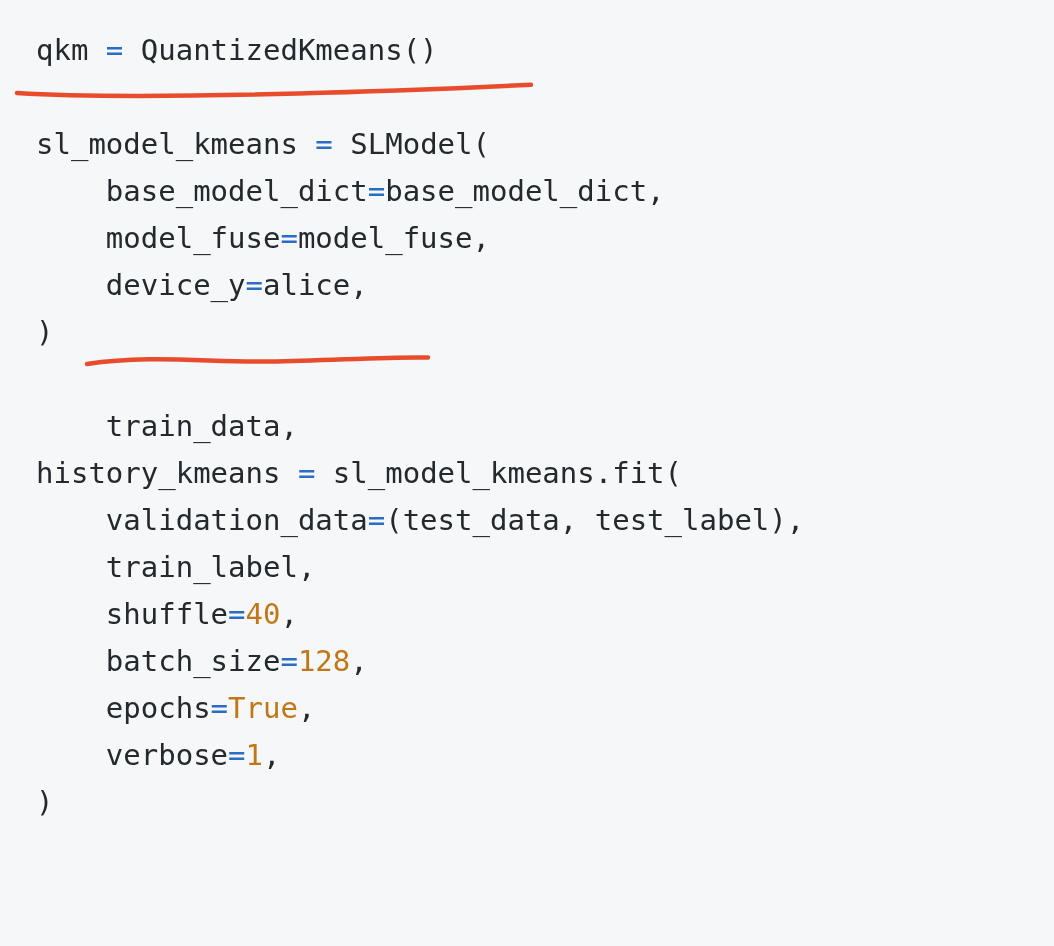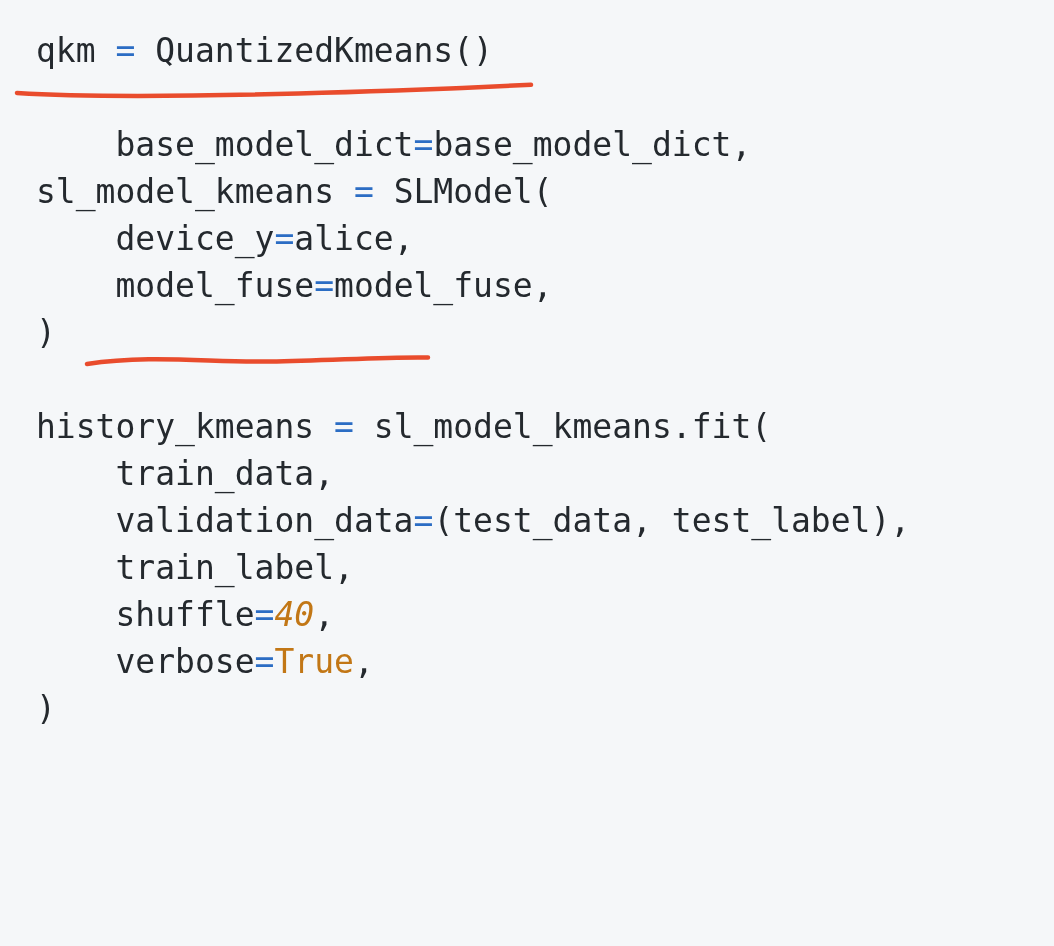--- a/index.html
+++ b/index.html
@@ -20,54 +20,56 @@
     left: 0;
     right: 0;
     bottom: 0;
     padding: 27px 20px 0 36px;
     box-sizing: border-box;
   }
   .code-line {
     height: 47px;
     line-height: 47px;
     white-space: pre;
-    font-size: 33px;
+    font-size: 29px;
     letter-spacing: 0;
     color: var(--tok-plain, #24292e);
   }
   .tok-plain { color: var(--tok-plain, #24292e); }
   .tok-op    { color: var(--tok-op, #2b6dc4); }
-  .tok-num   { color: var(--tok-num, #c27716); font-style: italic; }
+  .tok-num   { color: var(--tok-num, #c27716); }
   .tok-kw    { color: var(--tok-kw, #c27716); }
   .annotation-layer {
     position: absolute;
     top: 0;
     left: 0;
     width: 1054px;
     height: 946px;
     pointer-events: none;
   }
 </style>
 </head>
 <body style="background: rgb(245, 247, 249);">
 
 <div id="code-block" class="code-block">
     <div class="code-line"><span class="tok-plain">qkm </span><span class="tok-op">=</span><span class="tok-plain"> QuantizedKmeans()</span></div>
     <div class="code-line"></div>
+    <div class="code-line"><span class="tok-plain">sl_model_kmeans </span><span class="tok-op">=</span><span class="tok-plain"> SLModel(</span></div>
     <div class="code-line"><span class="tok-plain">    base_model_dict</span><span class="tok-op">=</span><span class="tok-plain">base_model_dict,</span></div>
-    <div class="code-line"><span class="tok-plain">sl_model_kmeans </span><span class="tok-op">=</span><span class="tok-plain"> SLModel(</span></div>
+    <div class="code-line"><span class="tok-plain">    model_fuse</span><span class="tok-op">=</span><span class="tok-plain">model_fuse,</span></div>
     <div class="code-line"><span class="tok-plain">    device_y</span><span class="tok-op">=</span><span class="tok-plain">alice,</span></div>
-    <div class="code-line"><span class="tok-plain">    model_fuse</span><span class="tok-op">=</span><span class="tok-plain">model_fuse,</span></div>
     <div class="code-line"><span class="tok-plain">)</span></div>
     <div class="code-line"></div>
+    <div class="code-line"><span class="tok-plain">    train_data,</span></div>
     <div class="code-line"><span class="tok-plain">history_kmeans </span><span class="tok-op">=</span><span class="tok-plain"> sl_model_kmeans.fit(</span></div>
-    <div class="code-line"><span class="tok-plain">    train_data,</span></div>
     <div class="code-line"><span class="tok-plain">    validation_data</span><span class="tok-op">=</span><span class="tok-plain">(test_data, test_label),</span></div>
     <div class="code-line"><span class="tok-plain">    train_label,</span></div>
     <div class="code-line"><span class="tok-plain">    shuffle</span><span class="tok-op">=</span><span class="tok-num">40</span><span class="tok-plain">,</span></div>
-    <div class="code-line"><span class="tok-plain">    verbose</span><span class="tok-op">=</span><span class="tok-kw">True</span><span class="tok-plain">,</span></div>
+    <div class="code-line"><span class="tok-plain">    batch_size</span><span class="tok-op">=</span><span class="tok-num">128</span><span class="tok-plain">,</span></div>
+    <div class="code-line"><span class="tok-plain">    epochs</span><span class="tok-op">=</span><span class="tok-kw">True</span><span class="tok-plain">,</span></div>
+    <div class="code-line"><span class="tok-plain">    verbose</span><span class="tok-op">=</span><span class="tok-num">1</span><span class="tok-plain">,</span></div>
     <div class="code-line"><span class="tok-plain">)</span></div>
   </div>
 
 <svg class="annotation-layer" width="1054" height="946" viewBox="0 0 1054 946" xmlns="http://www.w3.org/2000/svg">
   <path d="M17,93 C120,99.5 320,93.5 450,88.5 C480,87.3 512,85.8 531,84.8" fill="none" stroke="#e94c2d" stroke-width="4.5" stroke-linecap="round"></path>
   <path d="M87,364 C150,354.5 210,362.5 270,361.5 C330,360.5 392,356.5 428,357.5" fill="none" stroke="#e94c2d" stroke-width="4.5" stroke-linecap="round"></path>
 </svg>
 
 </body></html>

